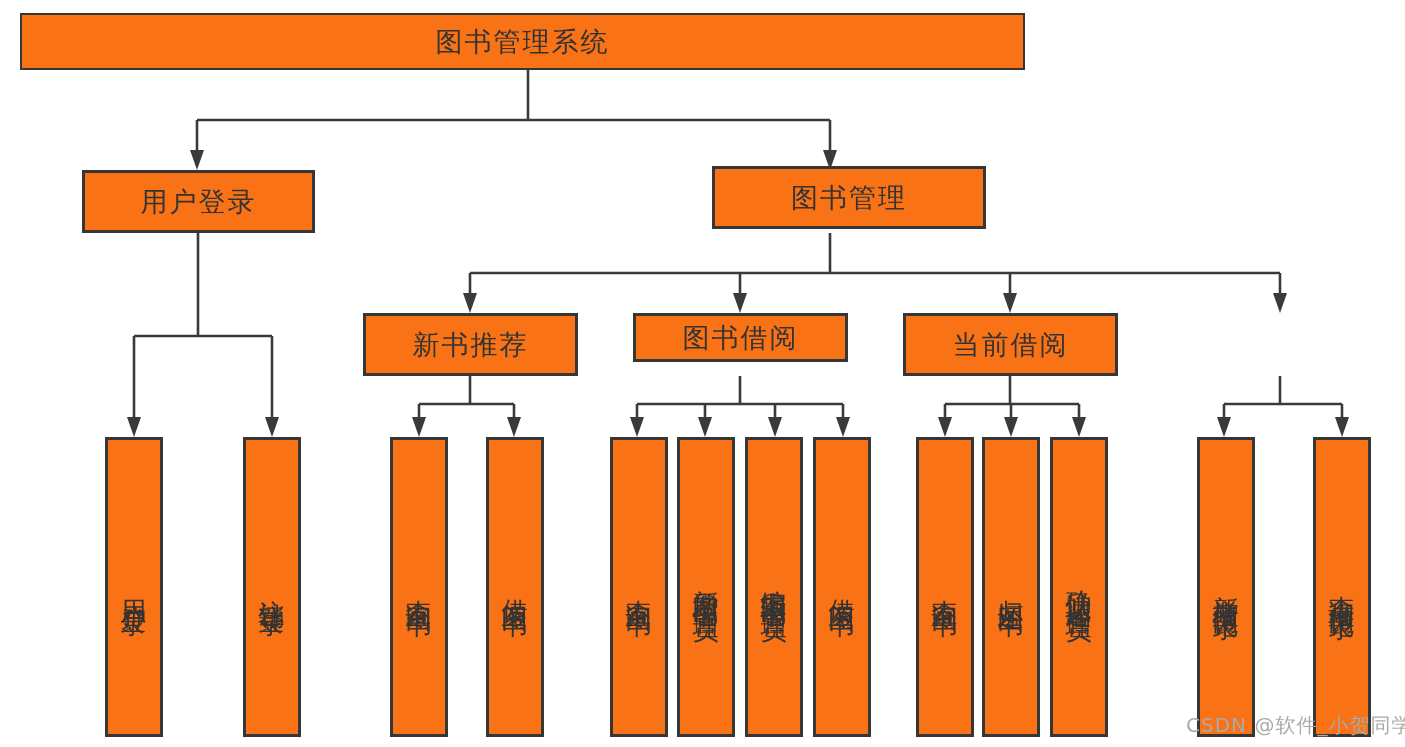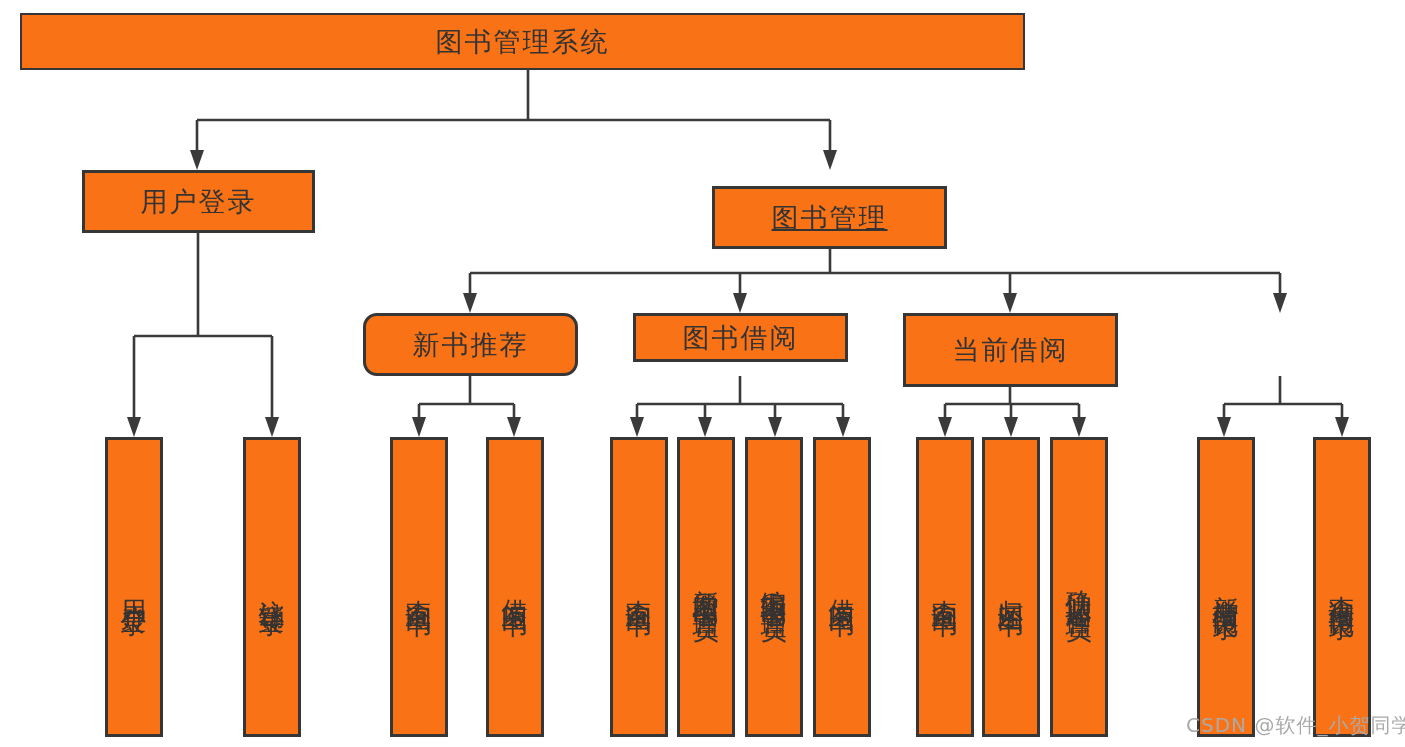--- a/index.html
+++ b/index.html
@@ -99,31 +99,31 @@
     </g>
   </svg>
 
   <div class="box top-box" style="left:20px; top:13px; width:1005px; height:57px;">
     <span class="hlabel">图书管理系统</span>
   </div>
 
   <div class="box" style="left:82px; top:170px; width:233px; height:63px;">
     <span class="hlabel">用户登录</span>
   </div>
-  <div class="box" style="left:712px; top:186px; width:235px; height:63px;text-decoration:underline;">
+  <div class="box" style="left:712px; top:166px; width:274px; height:63px;">
     <span class="hlabel">图书管理</span>
   </div>
 
-  <div class="box" style="left:363px; top:313px; width:215px; height:63px;border-radius:14px;">
+  <div class="box" style="left:363px; top:313px; width:215px; height:63px;">
     <span class="hlabel">新书推荐</span>
   </div>
   <div class="box" style="left:633px; top:313px; width:215px; height:49px;">
     <span class="hlabel">图书借阅</span>
   </div>
-  <div class="box" style="left:903px; top:313px; width:215px; height:74px;">
+  <div class="box" style="left:903px; top:313px; width:215px; height:63px;">
     <span class="hlabel">当前借阅</span>
   </div>
 
   <div class="box vbox" style="left:105px;">
     <span class="vlabel">用户登录</span>
   </div>
   <div class="box vbox" style="left:243px;">
     <span class="vlabel">注销登录</span>
   </div>
 

